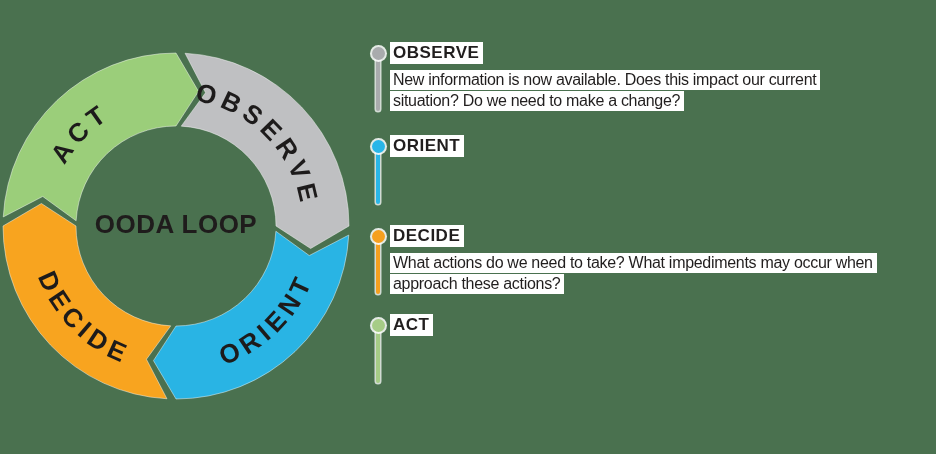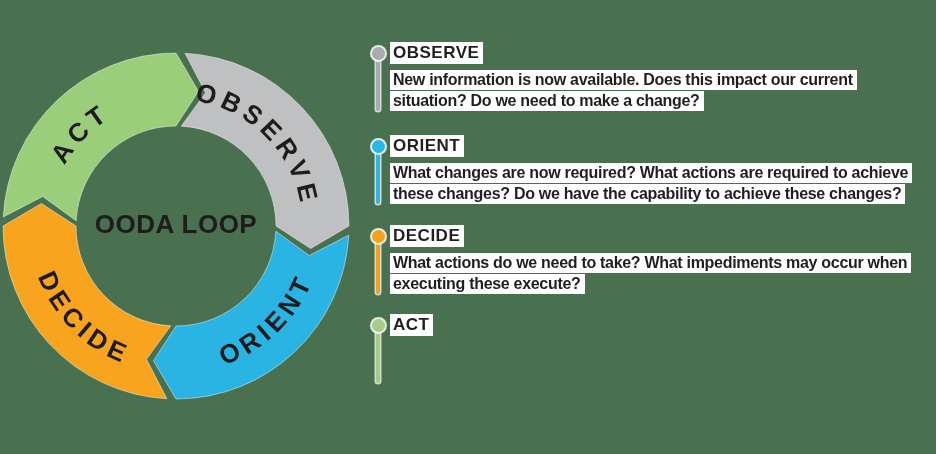--- a/index.html
+++ b/index.html
@@ -51,21 +51,21 @@
     font-size:17px;
     line-height:17px;
     font-weight:bold;
     letter-spacing:0.5px;
     color:#211e1e;
   }
   .legend-texts p{
     margin:8px 0 0 0;
     font-size:16px;
     line-height:21px;
-    font-weight:bold;
+    font-weight:normal;
     letter-spacing:-0.3px;
     color:#211e1e;
   }
   .hl{
     background:#ffffff;
     padding:1px 4px 2px 3px;
     margin-left:-3px;
     box-decoration-break:clone;
     -webkit-box-decoration-break:clone;
   }
@@ -106,32 +106,30 @@
         <p><span class="hl pre">New information is now available. Does this impact our current
 situation? Do we need to make a change?</span></p>
       </div>
     </div>
 
     <div class="legend-item" style="top:137px">
       <span class="pin-line" style="background: rgb(41, 182, 232);"></span>
       <span class="pin-circle" style="background: rgb(41, 182, 232);"></span>
       <div class="legend-texts">
         <h3><span class="hl">ORIENT</span></h3>
-        <p><span class="hl pre">What changes are now required? What actions are required to achieve
-these changes? Do we have the capability to achieve these changes?</span></p>
       </div>
     </div>
 
     <div class="legend-item" style="top:227px">
       <span class="pin-line" style="background: rgb(245, 160, 31);"></span>
       <span class="pin-circle" style="background: rgb(245, 160, 31);"></span>
       <div class="legend-texts">
         <h3><span class="hl">DECIDE</span></h3>
         <p><span class="hl pre">What actions do we need to take? What impediments may occur when
-executing these execute?</span></p>
+approach these actions?</span></p>
       </div>
     </div>
 
     <div class="legend-item" style="top:316px">
       <span class="pin-line" style="background: rgb(166, 204, 134);"></span>
       <span class="pin-circle" style="background: rgb(166, 204, 134);"></span>
       <div class="legend-texts">
         <h3><span class="hl">ACT</span></h3>
       </div>
     </div>

